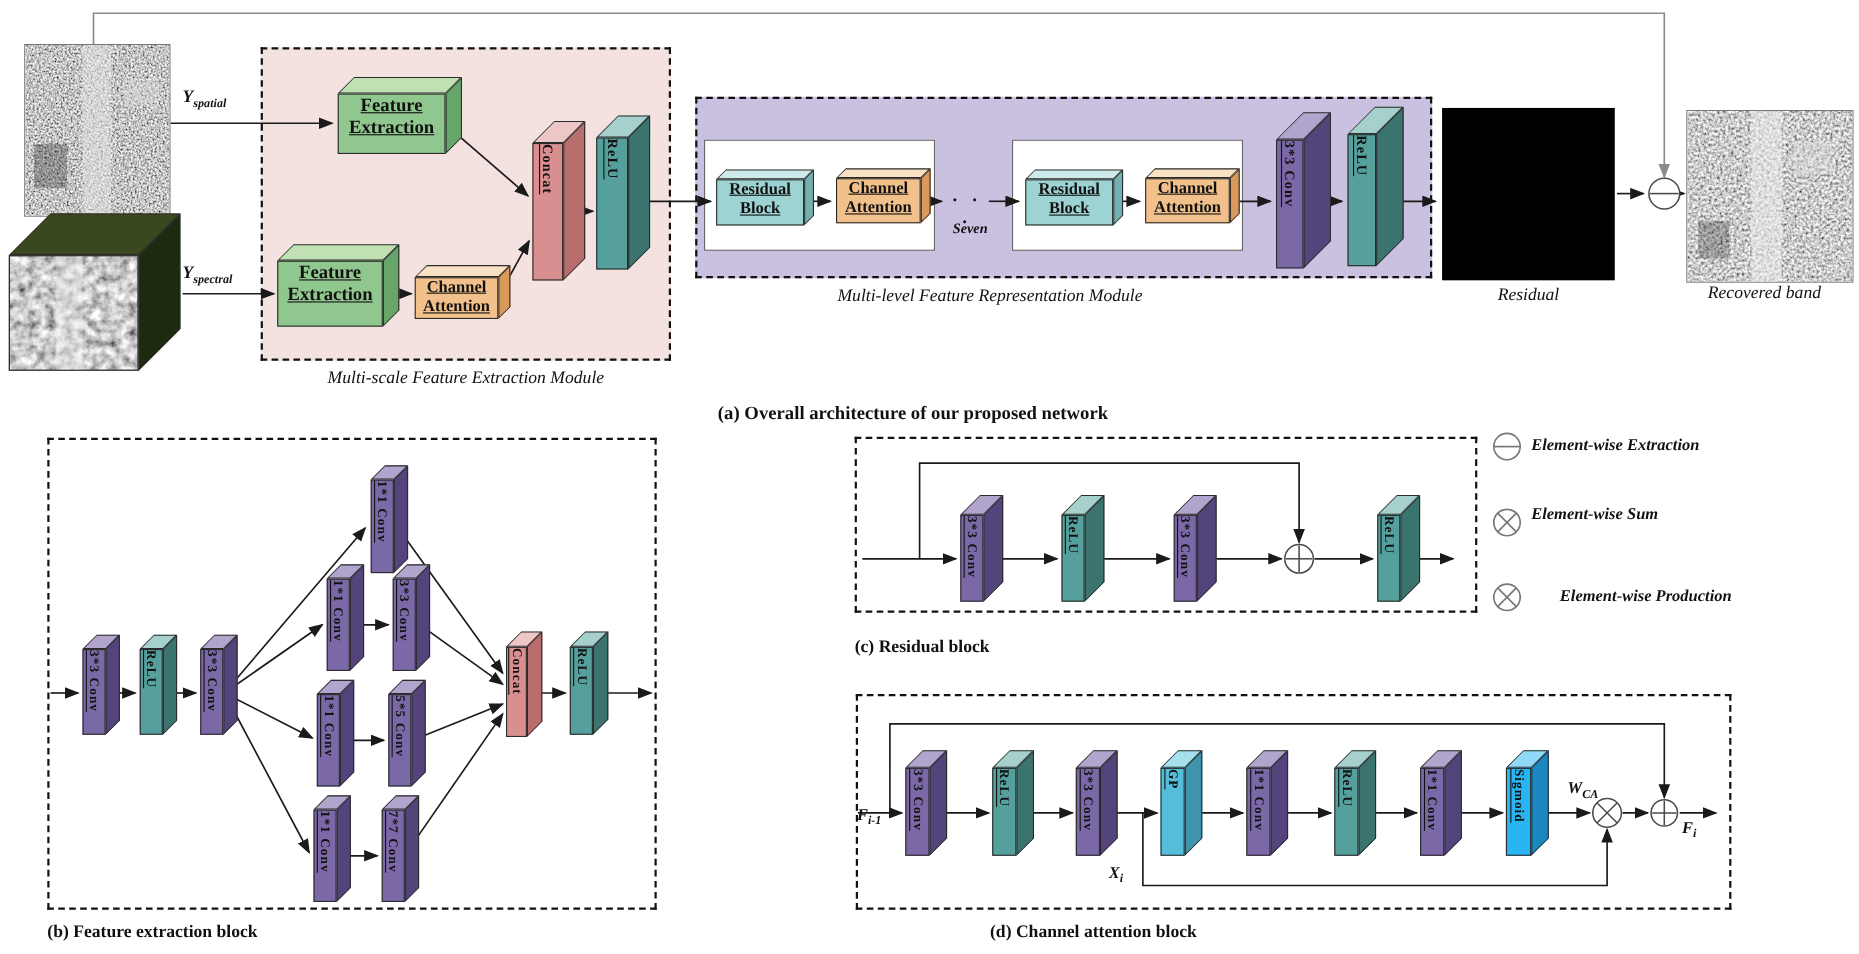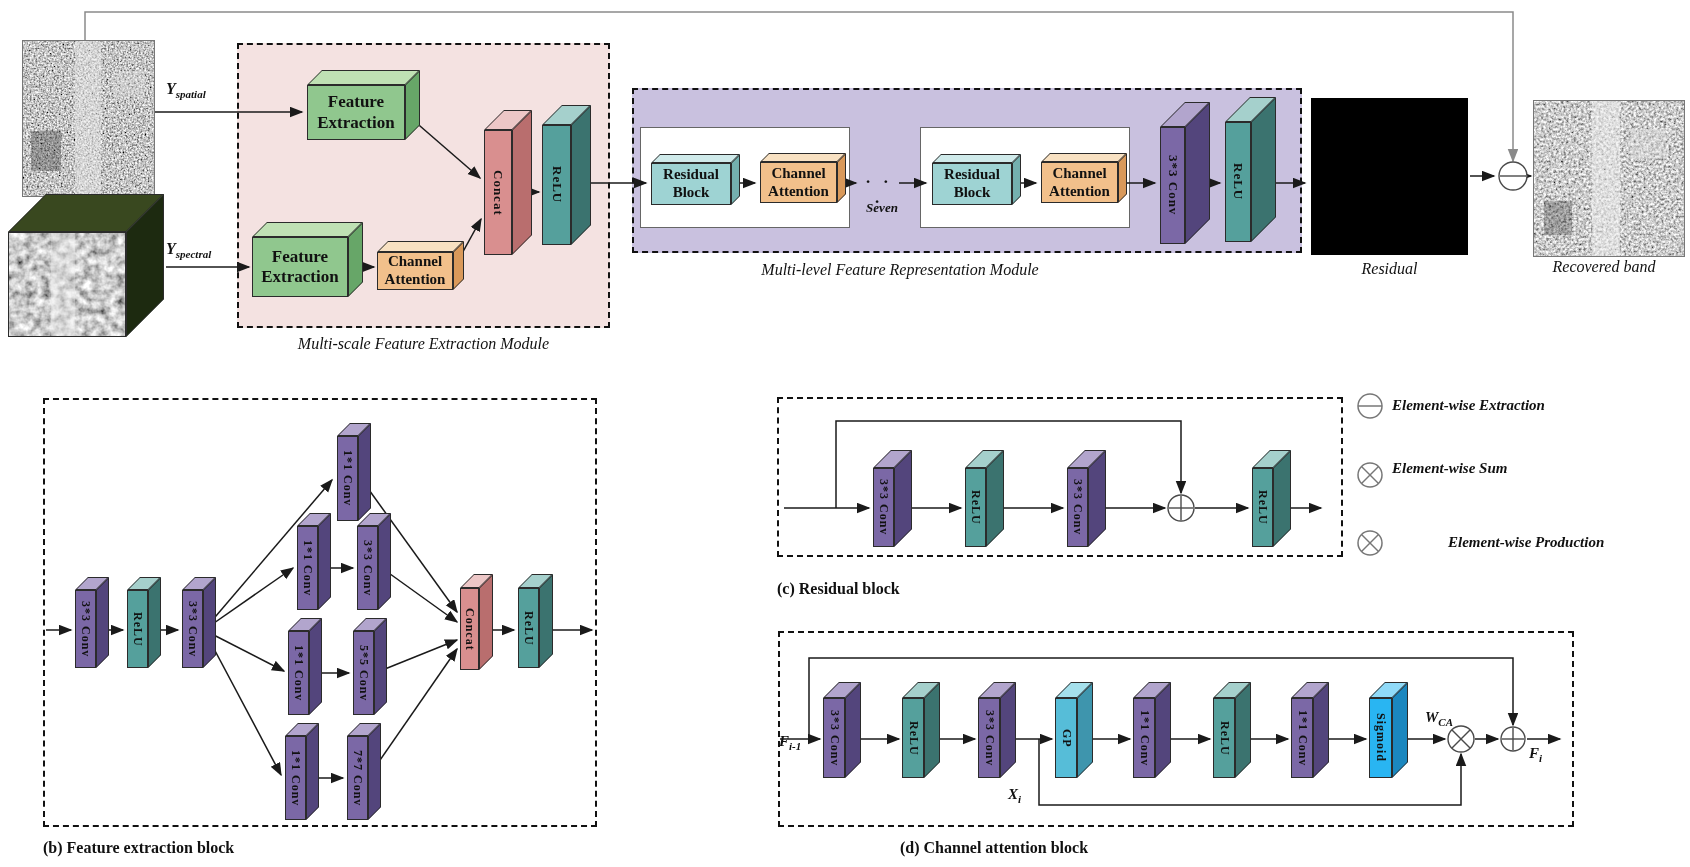--- a/index.html
+++ b/index.html
@@ -4,21 +4,21 @@
 <style>
   html,body{margin:0;padding:0;background:#fff;}
   #canvas{position:relative;width:1690px;height:867px;background:#fff;overflow:hidden;
           font-family:"Liberation Serif","DejaVu Serif",serif;color:#111;}
   .module{position:absolute;border:2px dashed #111;z-index:1;box-sizing:border-box;}
   .whitebox{position:absolute;background:#fff;border:1px solid #666;z-index:2;box-sizing:border-box;}
   .panelbox{position:absolute;border:2px dashed #111;z-index:1;box-sizing:border-box;background:#fff;}
   svg.overlay{position:absolute;left:0;top:0;z-index:3;}
   .slab{position:absolute;z-index:4;width:calc(var(--w) + var(--d));height:calc(var(--h) + var(--d));}
   .slab .sf{position:absolute;left:0;top:var(--d);width:var(--w);height:var(--h);background:var(--f);
-            border:1px solid #2b2b2b;display:flex;align-items:center;justify-content:center;box-sizing:border-box;}
+            border:1px solid #2b2b2b;display:flex;align-items:flex-start;justify-content:center;box-sizing:border-box;text-decoration:underline;}
   .slab .st{position:absolute;left:0;top:0;width:var(--w);height:var(--d);background:var(--t);
             border:1px solid #2b2b2b;transform:skewX(-45deg);transform-origin:0 100%;box-sizing:border-box;}
   .slab .ss{position:absolute;left:var(--w);top:var(--d);width:var(--d);height:var(--h);background:var(--s);
             border:1px solid #2b2b2b;transform:skewY(-45deg);transform-origin:0 0;box-sizing:border-box;}
   .vt{writing-mode:vertical-rl;font-weight:bold;font-size:13px;letter-spacing:1px;white-space:nowrap;}
   .small .vt{font-size:12px;}
   .ht{text-align:center;font-size:15px;line-height:1.18;}
   .big .ht{font-size:17px;}
   .purple{--f:#7b68a6;--t:#b2a5cd;--s:#53457c;}
   .teal{--f:#55a09c;--t:#a5d0cc;--s:#3b736f;}
@@ -495,26 +495,27 @@
   <div class="lbl mathlbl" style="left:166px;top:240px;"><span>Y</span><sub>spectral</sub></div>
 
   <div class="lbl dots" style="left:858px;top:172px;width:42px;text-align:center;">· · ·</div>
   <div class="lbl seven" style="left:860px;top:200px;width:44px;text-align:center;">Seven</div>
 
   <div class="lbl modlbl" style="left:237px;top:335px;width:373px;">Multi-scale Feature Extraction Module</div>
   <div class="lbl modlbl" style="left:620px;top:261px;width:560px;">Multi-level Feature Representation Module</div>
   <div class="lbl modlbl" style="left:1311px;top:260px;width:157px;">Residual</div>
   <div class="lbl modlbl" style="left:1518px;top:258px;width:172px;">Recovered band</div>
 
+  <div class="lbl cap" style="left:480px;top:366px;width:700px;">(a) Overall architecture of our proposed network</div>
   <div class="lbl capsm" style="left:43px;top:839px;width:554px;">(b) Feature extraction block</div>
   <div class="lbl capsm" style="left:777px;top:580px;width:566px;">(c) Residual block</div>
   <div class="lbl capsm" style="left:900px;top:839px;width:556px;">(d) Channel attention block</div>
 
   <div class="lbl legtxt" style="left:1392px;top:397px;">Element-wise Extraction</div>
   <div class="lbl legtxt" style="left:1392px;top:460px;">Element-wise Sum</div>
-  <div class="lbl legtxt" style="left:1448px;top:534px;">Element-wise Production</div>
+  <div class="lbl legtxt" style="left:1418px;top:534px;">Element-wise Production</div>
 
   <div class="lbl mathlbl" style="left:779px;top:733px;font-size:15px;"><span>F</span><sub>i-1</sub></div>
   <div class="lbl mathlbl" style="left:1008px;top:786px;font-size:15px;"><span>X</span><sub>i</sub></div>
   <div class="lbl mathlbl" style="left:1425px;top:709px;font-size:15px;"><span>W</span><sub>CA</sub></div>
   <div class="lbl mathlbl" style="left:1529px;top:745px;font-size:15px;"><span>F</span><sub>i</sub></div>
 
 </div>
 
 </body></html>

